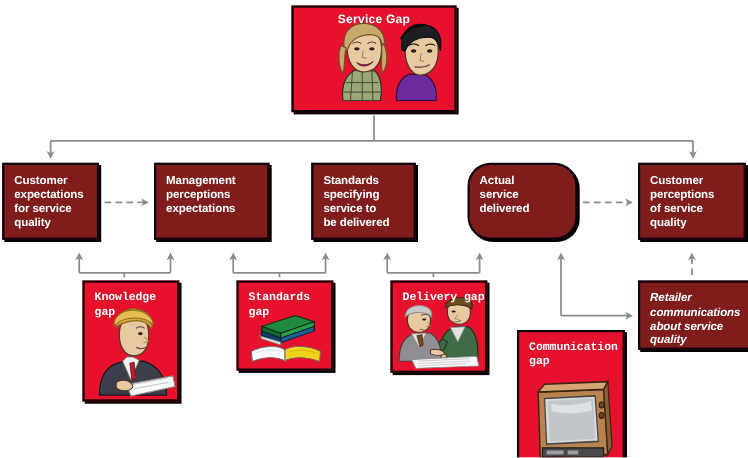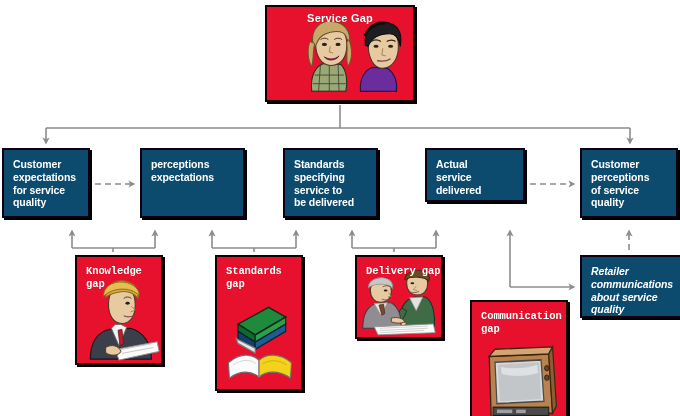--- a/index.html
+++ b/index.html
@@ -25,21 +25,21 @@
   
   .box{
     position:absolute;
     box-sizing:border-box;
     color:#ffffff;
     font-weight:bold;
     line-height:1.22;
     z-index:3;
   }
   .purple{
-    background:#0c4a6e;
+    background:#7f1d1d;
     border:2px solid #100010;
     box-shadow:2px 2px 0 0 #000000;
     font-size:10.5px;
     letter-spacing:-0.1px;
     padding:8px 0 0 9px;
   }
   .red{
     background:#e8112d;
     border:2px solid #120000;
     box-shadow:2px 2px 0 0 #000000;
@@ -72,27 +72,27 @@
     letter-spacing:.2px;
     z-index:5;
     text-shadow:0 0 1px rgba(0,0,0,.4);
   }
   .art{ position:absolute; left:0; top:0; width:100%; height:100%; }
 
   
   #box-customer-expectations{ left:2px;   top:148px; width:88px;  height:70px; }
   #box-management-perceptions{left:140px; top:148px; width:105px; height:70px; }
   #box-standards{             left:283px; top:148px; width:95px;  height:70px; }
-  #box-actual-service{        left:425px; top:148px; width:100px; height:54px; }
+  #box-actual-service{        left:425px; top:148px; width:100px; height:70px;border-radius:21px; }
   #box-customer-perceptions{  left:580px; top:148px; width:98px;  height:70px; }
   #box-retailer-comms{        left:580px; top:255px; width:118px;  height:63px;font-style:italic; }
 
   
   #gap-knowledge{     left:75px;  top:255px; width:88px;  height:110px; }
-  #gap-standards{     left:215px; top:255px; width:88px;  height:136px;padding-left:36px; }
+  #gap-standards{     left:215px; top:255px; width:88px;  height:82px;padding-left:36px; }
   #gap-delivery{      left:355px; top:255px; width:88px;  height:84px; }
   #gap-communication{ left:470px; top:300px; width:98px;  height:134px; }
 </style>
 </head>
 <body>
 
 <div id="canvas">
 
   <svg id="wires" viewBox="0 0 680 416" width="680" height="416">
     <defs>
@@ -192,20 +192,21 @@
     <span class="lines">
       <span>Customer</span>
       <span>expectations</span>
       <span>for service</span>
       <span>quality</span>
     </span>
   </div>
 
   <div class="box purple" id="box-management-perceptions">
     <span class="lines">
+      <span>Management</span>
       <span>perceptions</span>
       <span>expectations</span>
     </span>
   </div>
 
   <div class="box purple" id="box-standards">
     <span class="lines">
       <span>Standards</span>
       <span>specifying</span>
       <span>service to</span>

